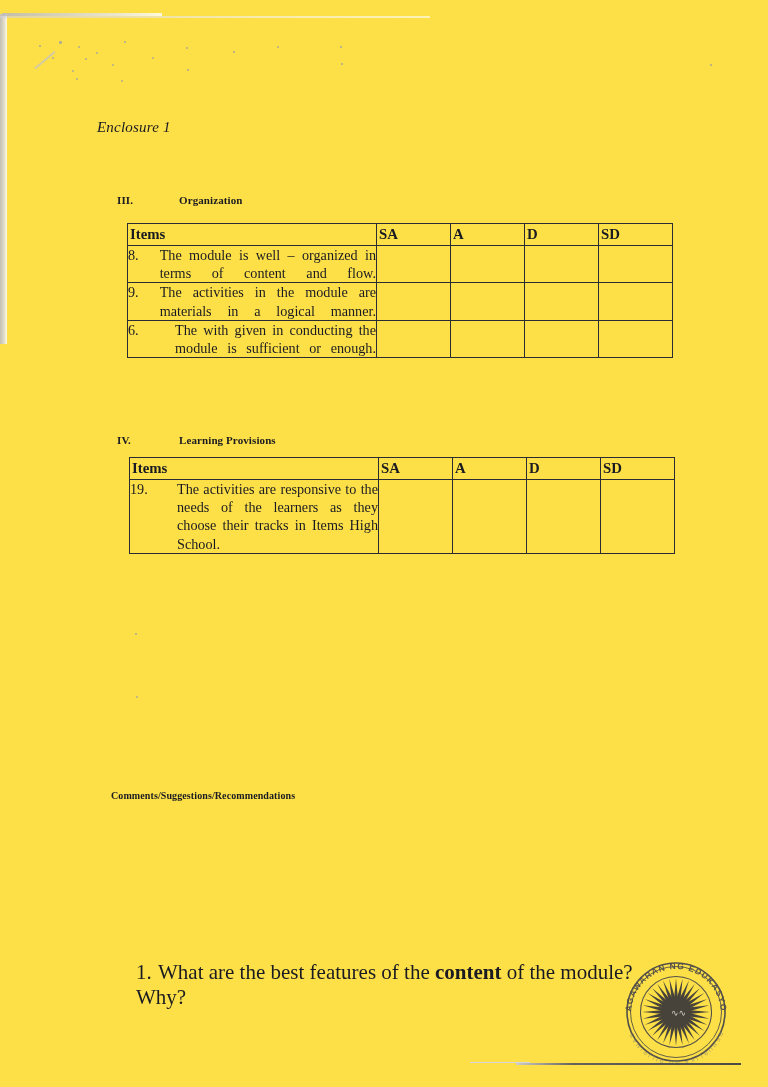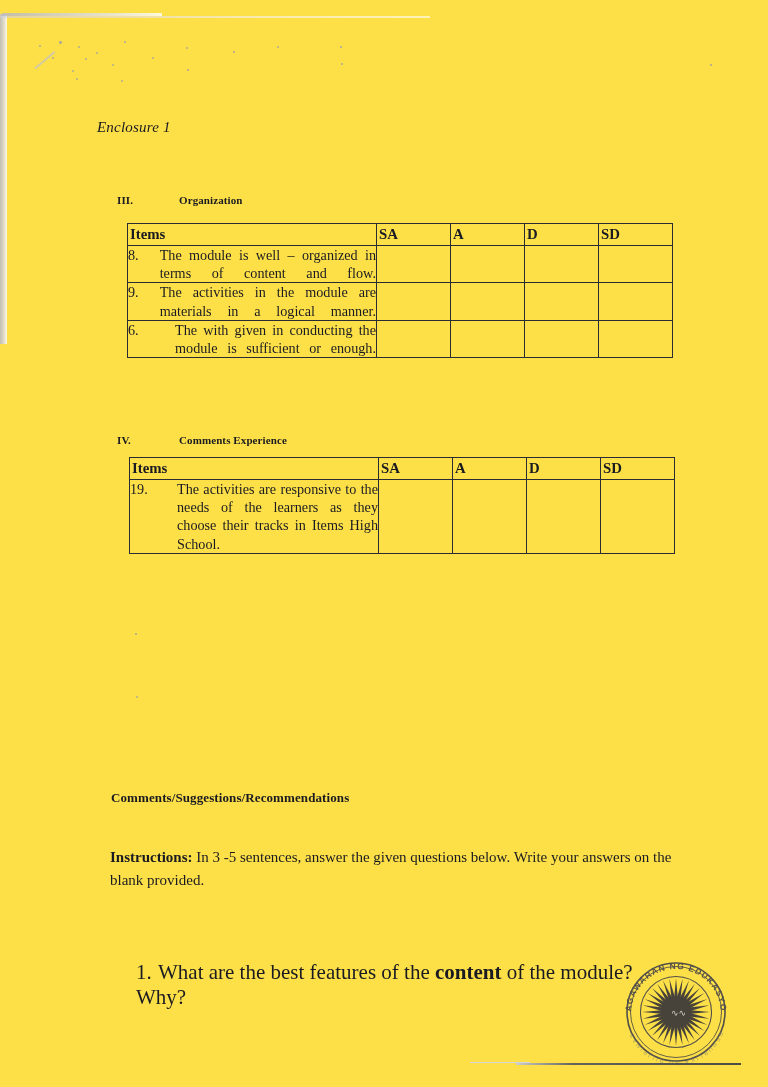--- a/index.html
+++ b/index.html
@@ -134,21 +134,21 @@
     padding-left: 4px;
     margin-left: 17px;
   }
   .num-wide { display: inline-block; min-width: 26px; }
 
   
   .comments-head {
     position: absolute;
     left: 111px; top: 790px;
     font-weight: bold;
-    font-size: 13px;
+    font-size: 10px;
     letter-spacing: .1px;
   }
   .instructions {
     position: absolute;
     left: 110px; top: 846px;
     width: 573px;
     font-size: 15px;
     line-height: 1.5;
   }
   .instructions b { font-weight: bold; }
@@ -253,21 +253,21 @@
         </td>
         <td></td>
         <td></td>
         <td></td>
         <td></td>
       </tr>
     </tbody>
   </table>
 
   <div class="section-head" id="sec4">
-    <span class="numeral">IV.</span><span>Comments Experience</span>
+    <span class="numeral">IV.</span><span>Learning Provisions</span>
   </div>
 
   <table class="rating-table" id="table-learn">
     <thead>
       <tr>
         <th class="col-items">Items</th>
         <th class="col-scale">SA</th>
         <th class="col-scale">A</th>
         <th class="col-scale">D</th>
         <th class="col-scale">SD</th>
@@ -284,23 +284,20 @@
         <td></td>
         <td></td>
         <td></td>
         <td></td>
       </tr>
     </tbody>
   </table>
 
   <div class="comments-head">Comments/Suggestions/Recommendations</div>
 
-  <div class="instructions">
-    <b>Instructions:</b><span> In 3 -5 sentences, answer the given questions below. Write your answers on the blank provided.</span>
-  </div>
 
   <div class="question">
     <span class="q-num">1.</span><span>What are the best features of the </span><b>content</b><span> of the module? Why?</span>
   </div>
 
   <div class="seal">
     <svg viewBox="0 0 126 118" xmlns="http://www.w3.org/2000/svg">
       <defs>
         <path id="arcTop" d="M 18,64 A 45,45 0 0 1 108,64" fill="none"></path>
         <path id="arcBot" d="M 110,64 A 47,47 0 0 1 16,64" fill="none"></path>

